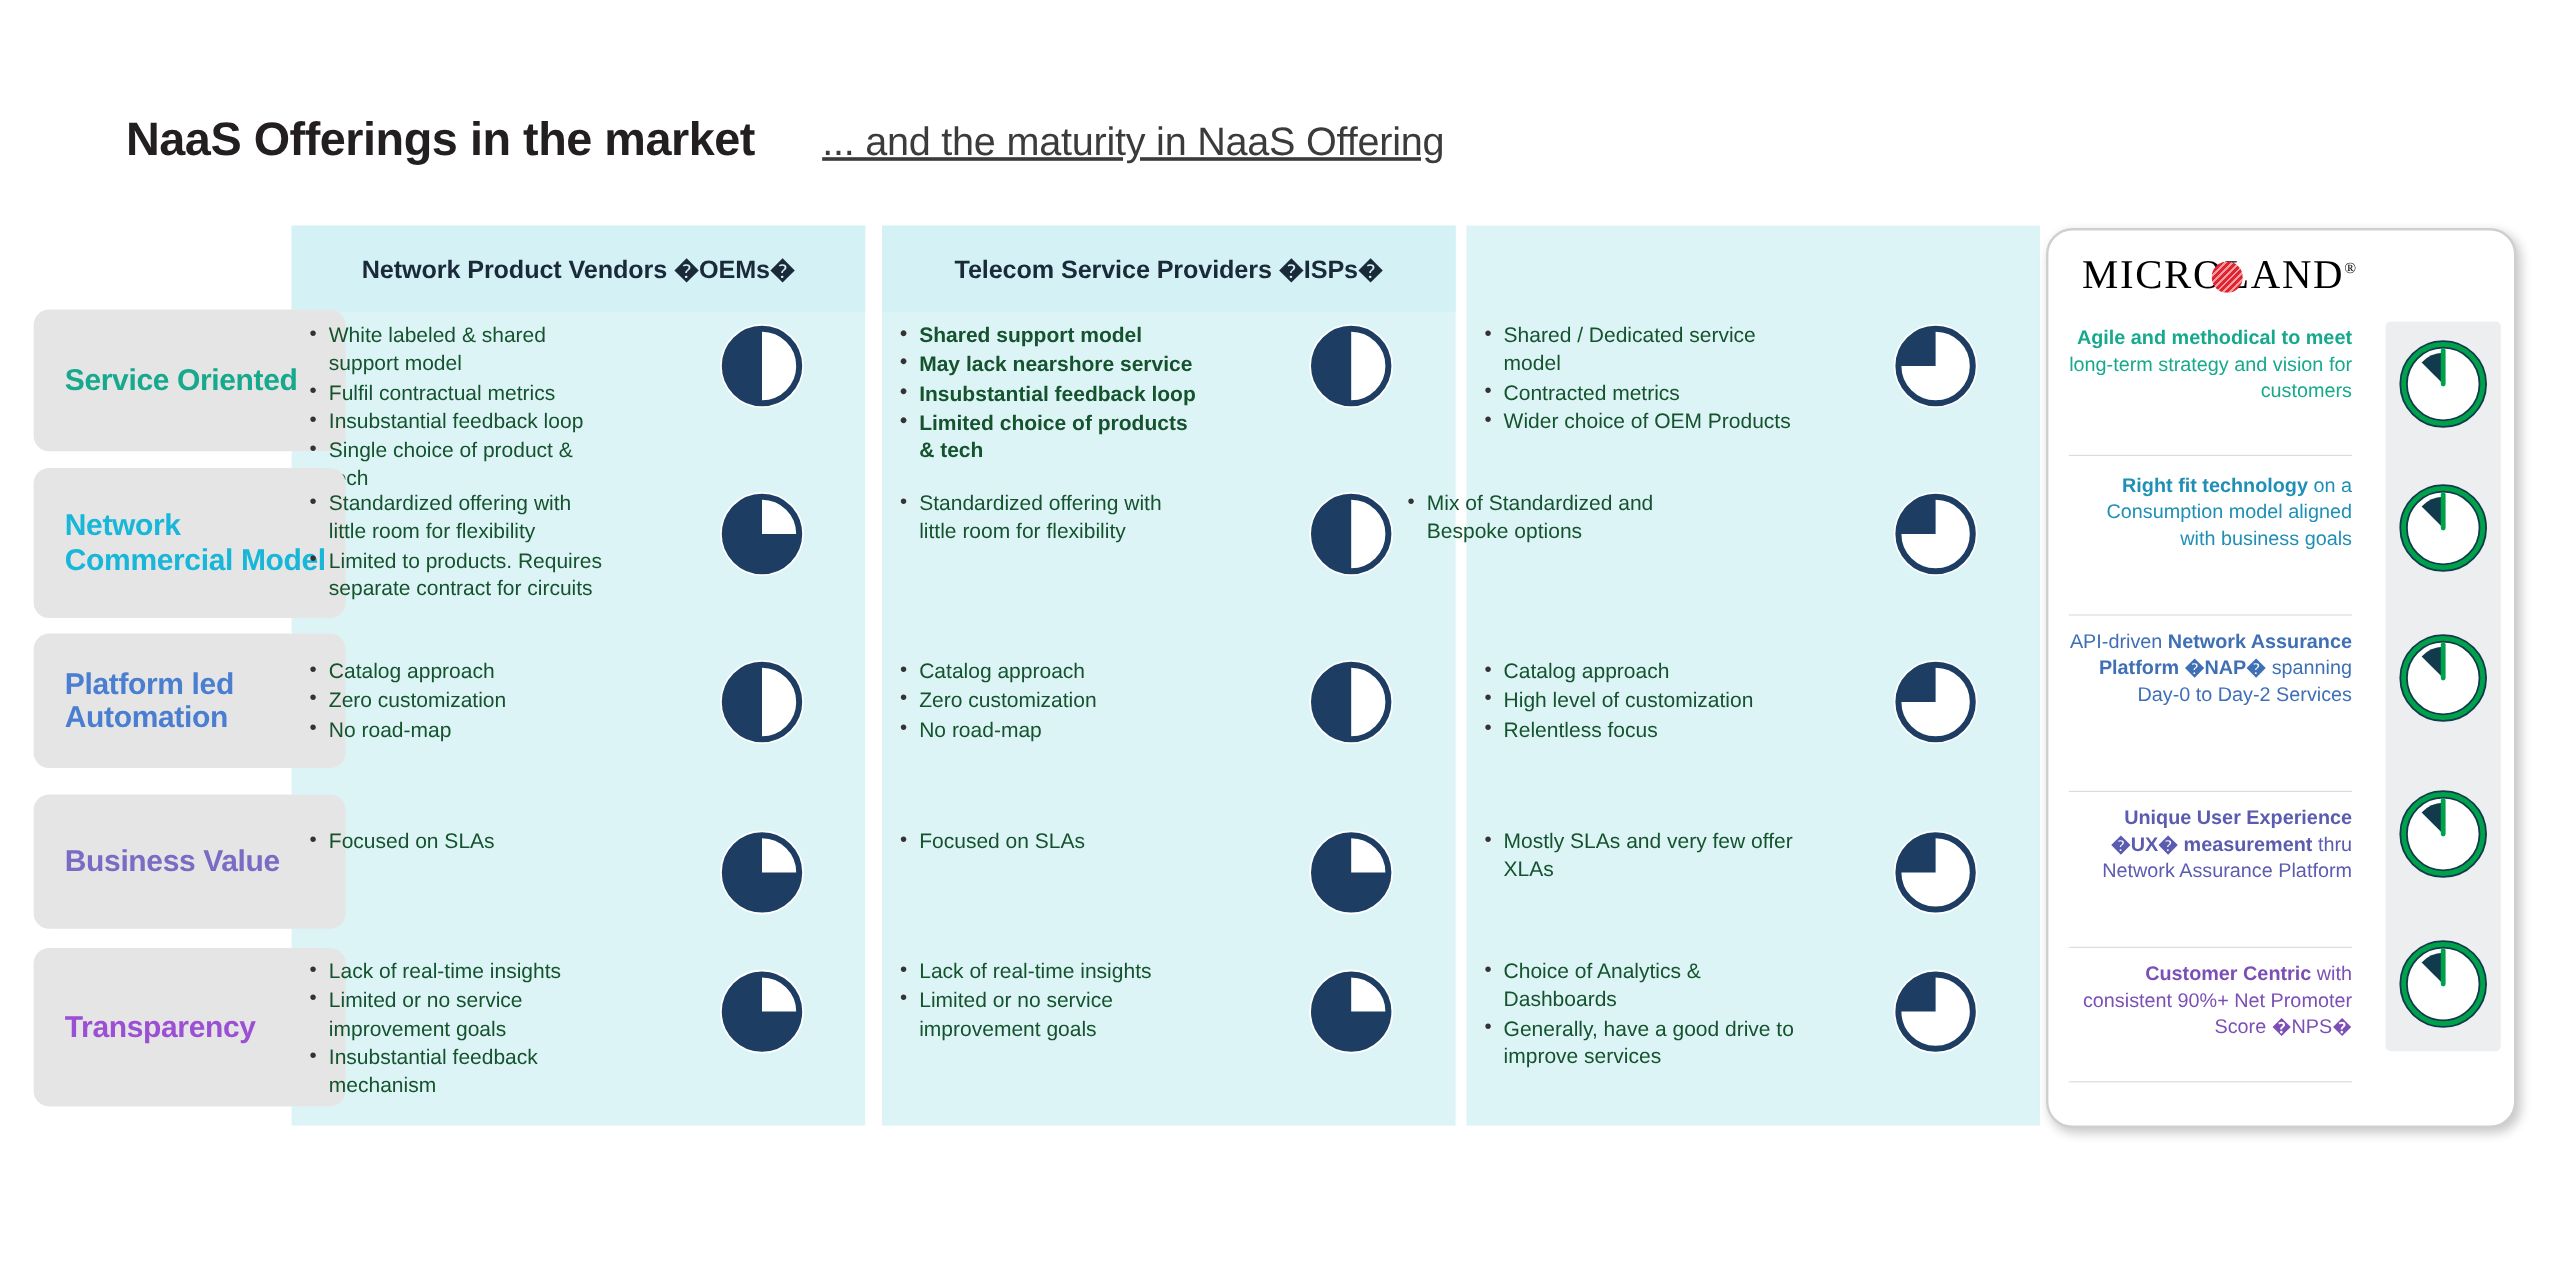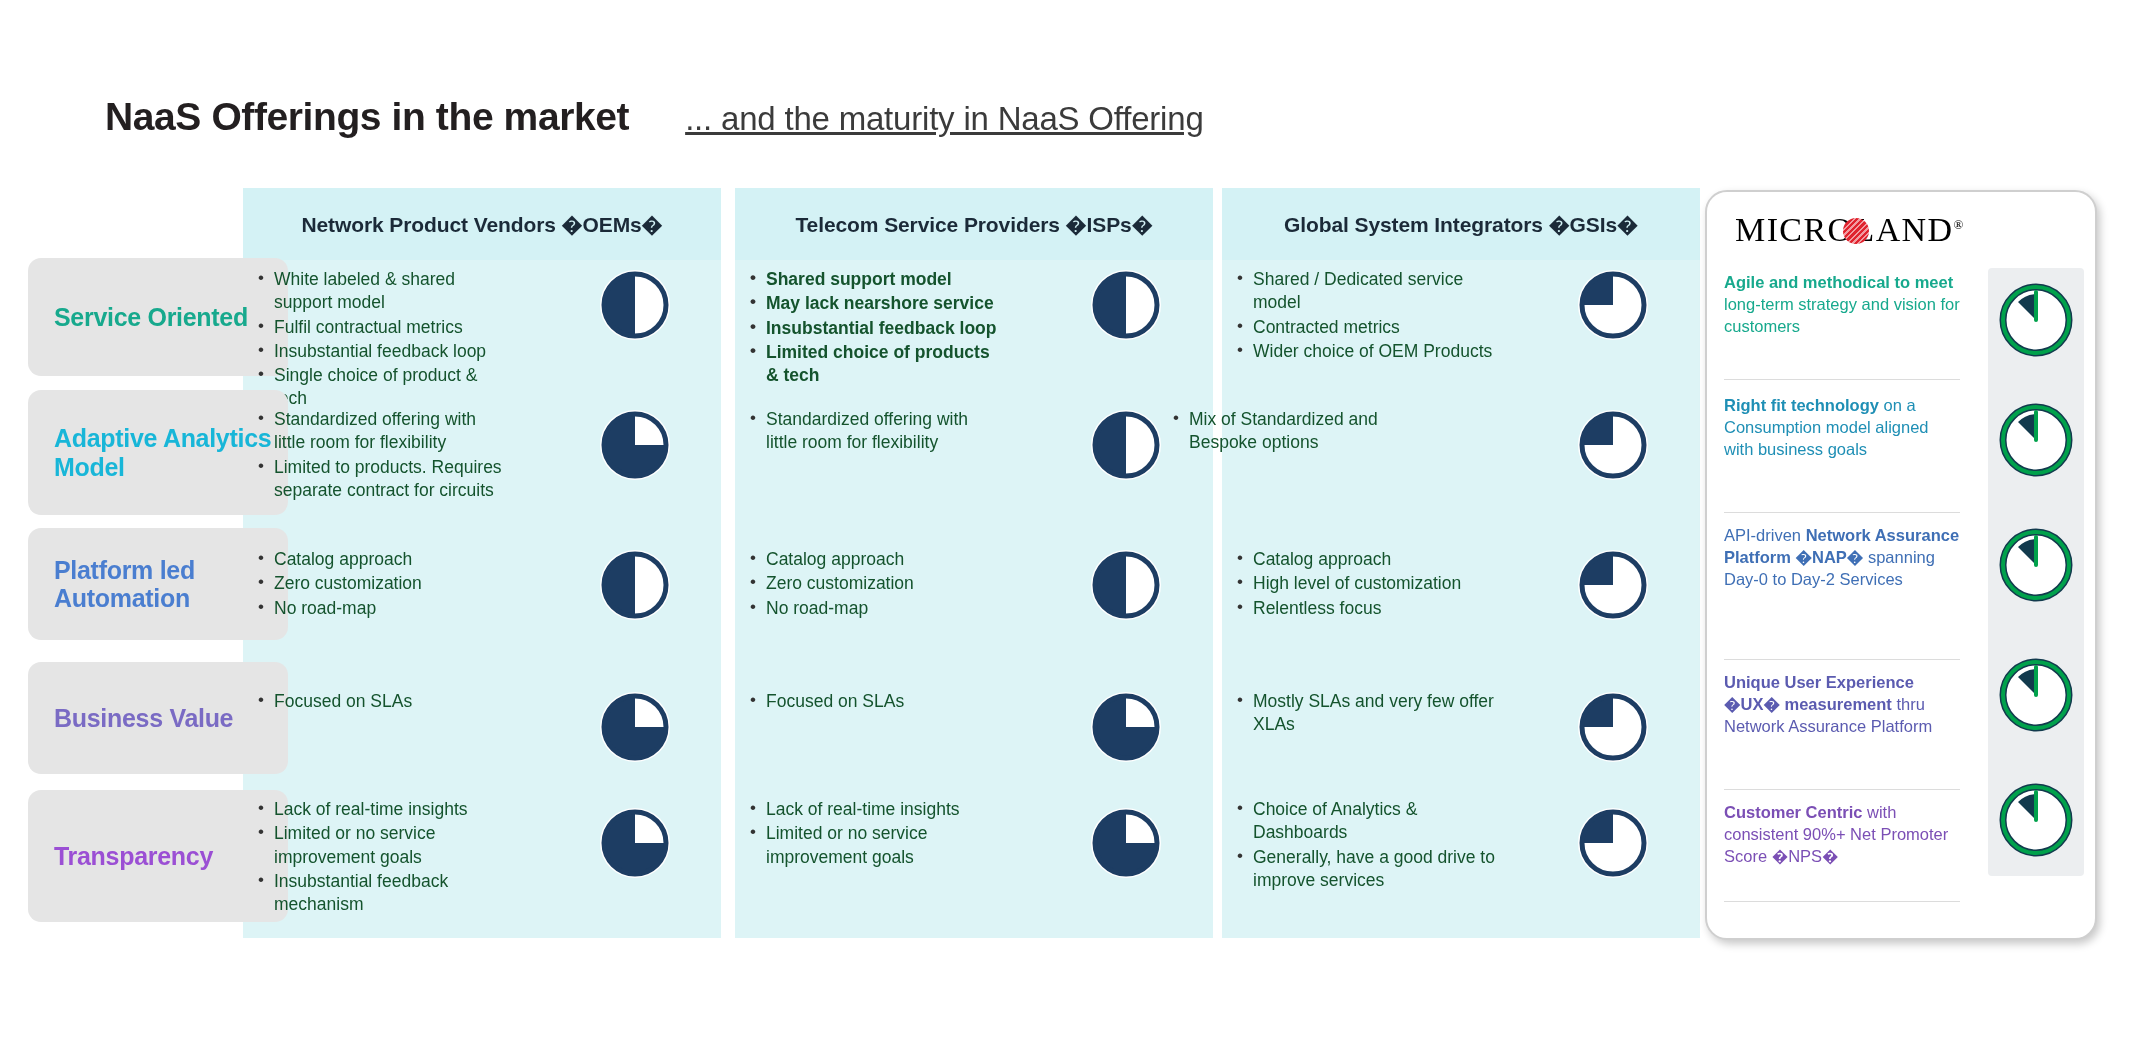--- a/index.html
+++ b/index.html
@@ -97,20 +97,21 @@
   .ml-reg { font-size: 13px; vertical-align: super; }
   .ml-dot {
     position: absolute; width: 26px; height: 26px; border-radius: 50%;
     background: #e0232e; top: 7px; left: 108px;
     background-image: repeating-linear-gradient(
         135deg, rgba(255,255,255,.55) 0 1.6px, rgba(255,255,255,0) 1.6px 4px);
   }
   .ml-item {
     font-size: 16.5px; line-height: 1.33; padding-bottom: 12px;
     border-bottom: 1px solid #dcdcdc;
+    text-align: right;
   }
   .ml-item:last-child { border-bottom: none; }
   .ml-item b { font-weight: 700; }
 
   
   .gauge-col {
     position: absolute; left: 1988px; top: 268px;
     width: 96px; height: 608px; background: #eceef0;
     border-radius: 4px;
   }
@@ -128,21 +129,20 @@
     <div class="title">NaaS Offerings in the market</div>
     <div class="subtitle">... and the maturity in NaaS Offering</div>
   </div>
 
   <div class="col-band c0"></div>
   <div class="col-band c1"></div>
   <div class="col-band c2"></div>
 
   <div class="col-head c0">Network Product Vendors �OEMs�</div>
   <div class="col-head c1">Telecom Service Providers �ISPs�</div>
-  <div class="col-head c2">Global System Integrators �GSIs�</div>
 
   <div class="grid" id="grid-host">
       <div class="row-label" style="top: 258px; height: 118px; color: rgb(23, 169, 141);">
         <span>Service Oriented</span>
       </div>
       <div class="cell" style="left: 256px; top: 268px; width: 250px;">
         <ul>
           <li>White labeled &amp; shared support model</li>
           <li>Fulfil contractual metrics</li>
           <li>Insubstantial feedback loop</li>
@@ -182,21 +182,21 @@
       </div>
       <div class="pie-box" style="left: 1570px; top: 262px;">
         <svg class="pie" viewBox="0 0 76 76" xmlns="http://www.w3.org/2000/svg">
       <circle cx="38" cy="38" r="35" fill="#ffffff"></circle>
       <circle cx="38" cy="38" r="31" fill="#1d3d63"></circle>
       <path d="M 38 38 L 38 7 A 31 31 0 1 1 7 38.00000000000001 Z" fill="#ffffff"></path>
       <circle cx="38" cy="38" r="31" fill="none" stroke="#1d3d63" stroke-width="5"></circle>
     </svg>
       </div>
       <div class="row-label" style="top: 390px; height: 125px; color: rgb(24, 182, 216);">
-        <span>Adaptive Analytics Model</span>
+        <span>Network Commercial Model</span>
       </div>
       <div class="cell" style="left: 256px; top: 408px; width: 250px;">
         <ul>
           <li>Standardized offering with little room for flexibility</li>
           <li>Limited to products. Requires separate contract for circuits</li>
         </ul>
       </div>
       <div class="pie-box" style="left: 592px; top: 402px;">
         <svg class="pie" viewBox="0 0 76 76" xmlns="http://www.w3.org/2000/svg">
       <circle cx="38" cy="38" r="35" fill="#ffffff"></circle>

